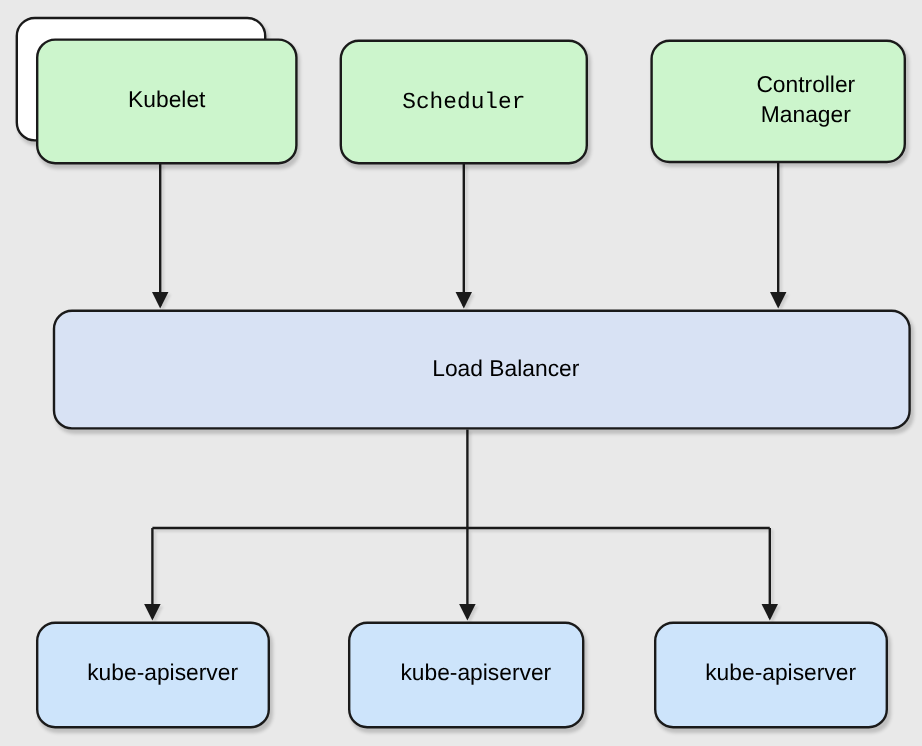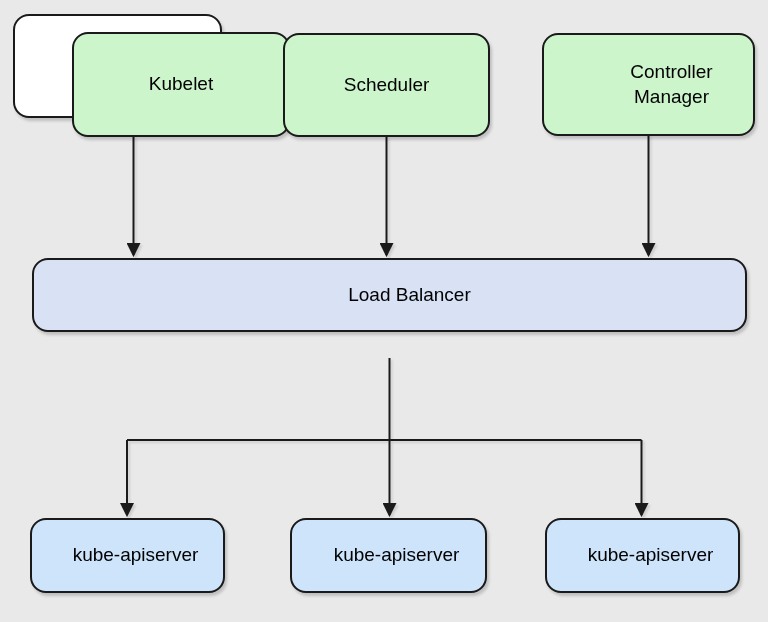--- a/index.html
+++ b/index.html
@@ -48,41 +48,41 @@
     padding: 0 8px;
   }
   .stack-back {
     left: 13px;  top: 14px;  width: 209px; height: 104px;
     background: var(--white-fill, #ffffff);
     z-index: 1;
   }
   .node-kubelet {
     left: 30px;  top: 32px;  width: 218px; height: 105px;
     background: var(--green-fill, #ccf5cc);
-    margin-left: 42px;
   }
   .node-scheduler {
     left: 283px; top: 33px;  width: 207px; height: 104px;
     background: var(--green-fill, #ccf5cc);
+    font-family: Liberation Mono, monospace;
   }
   .node-controller {
     left: 542px; top: 33px;  width: 213px; height: 103px;
     background: var(--green-fill, #ccf5cc);
     padding-left: 46px;
   }
   .node-controller .label {
     max-width: 120px; 
   }
   .node-loadbalancer {
-    left: 32px;  top: 258px; width: 715px; height: 74px;
+    left: 44px;  top: 258px; width: 715px; height: 100px;
     background: var(--lavender-fill, #d8e2f4);
     padding-left: 40px;
   }
   .node-apiserver {
-    top: 518px; width: 195px; height: 75px;
+    top: 518px; width: 195px; height: 89px;
     background: var(--blue-fill, #cde4fb);
     padding-left: 16px;
   }
   .node-apiserver-1 { left: 30px; }
   .node-apiserver-2 { left: 290px; width: 197px; }
   .node-apiserver-3 { left: 545px; }
 </style>
 </head>
 <body style="background: rgb(233, 233, 233);">
 

